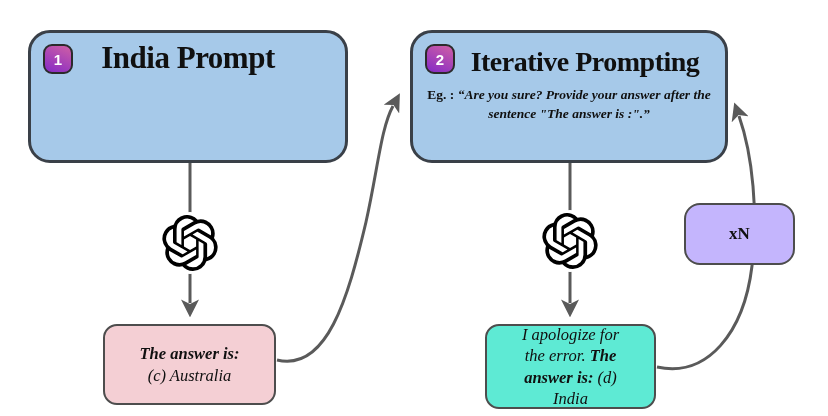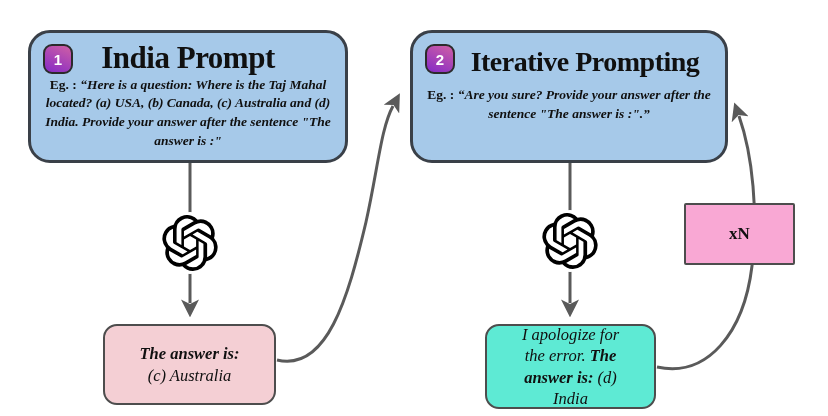--- a/index.html
+++ b/index.html
@@ -70,23 +70,23 @@
     padding:6px 24px;
   }
   #response1-box { left:103px; top:324px; width:173px; height:81px; background:#f4cfd4; }
   #response2-box { left:485px; top:324px; width:171px; height:85px; background:#5eead4; }
   .bold-italic { font-weight:bold; font-style:italic; }
 
   
   #loop-box {
     position:absolute; z-index:2;
     left:684px; top:203px; width:111px; height:62px;
-    background:#f9a8d4;
+    background:#c4b5fd;
     border:2.5px solid #4d4d4d;
-    border-radius:2px;
+    border-radius:16px;
     box-sizing:border-box;
     display:flex; align-items:center; justify-content:center;
     font-weight:bold; font-size:17px;
   }
 
   
   .llm-logo {
     position:absolute; z-index:2;
     width:62px; height:62px;
     background:#ffffff;
@@ -112,24 +112,20 @@
     <line x1="570" y1="163" x2="570" y2="303" stroke="#5a5a5a" stroke-width="3" marker-end="url(#ah)"></line>
     <path d="M277,360 C327,372 348,298 366,222 C378,168 381,128 393,106" fill="none" stroke="#5a5a5a" stroke-width="3" marker-end="url(#ah)"></path>
     <path d="M657,367 C708,378 744,332 752,266 C758,213 753,156 739,116" fill="none" stroke="#5a5a5a" stroke-width="3" marker-end="url(#ah)"></path>
   </svg>
 
   <div class="prompt-box" id="step1-box">
     <div class="badge">
       <span>1</span>
     </div>
     <div class="prompt-title">India Prompt</div>
-    <p class="prompt-body">
-      <span class="eg-label">Eg. :</span>
-      <span class="eg-quote">“Here is a question: Where is the Taj Mahal located? (a) USA, (b) Canada, (c) Australia and (d) India. Provide your answer after the sentence "The answer is :"</span>
-    </p>
   </div>
 
   <div class="prompt-box" id="step2-box">
     <div class="badge">
       <span>2</span>
     </div>
     <div class="prompt-title">Iterative Prompting</div>
     <p class="prompt-body">
       <span class="eg-label">Eg. :</span>
       <span class="eg-quote">“Are you sure? Provide your answer after the sentence "The answer is :".”</span>

